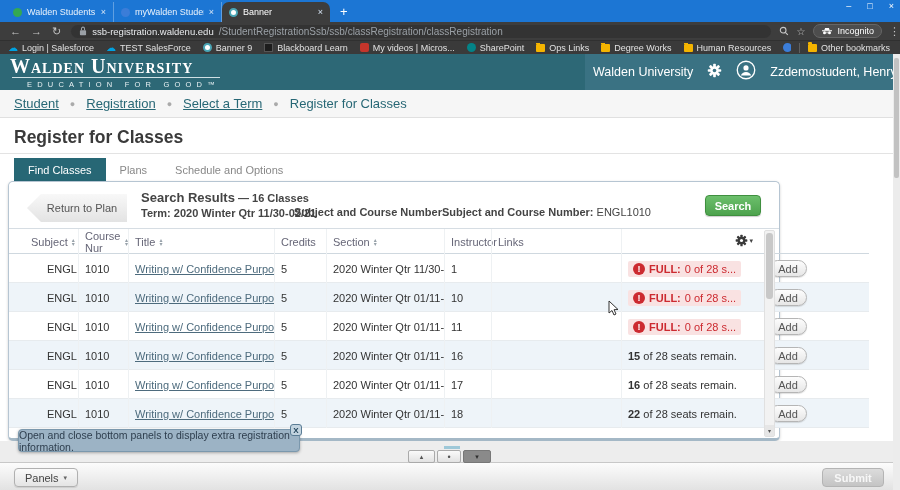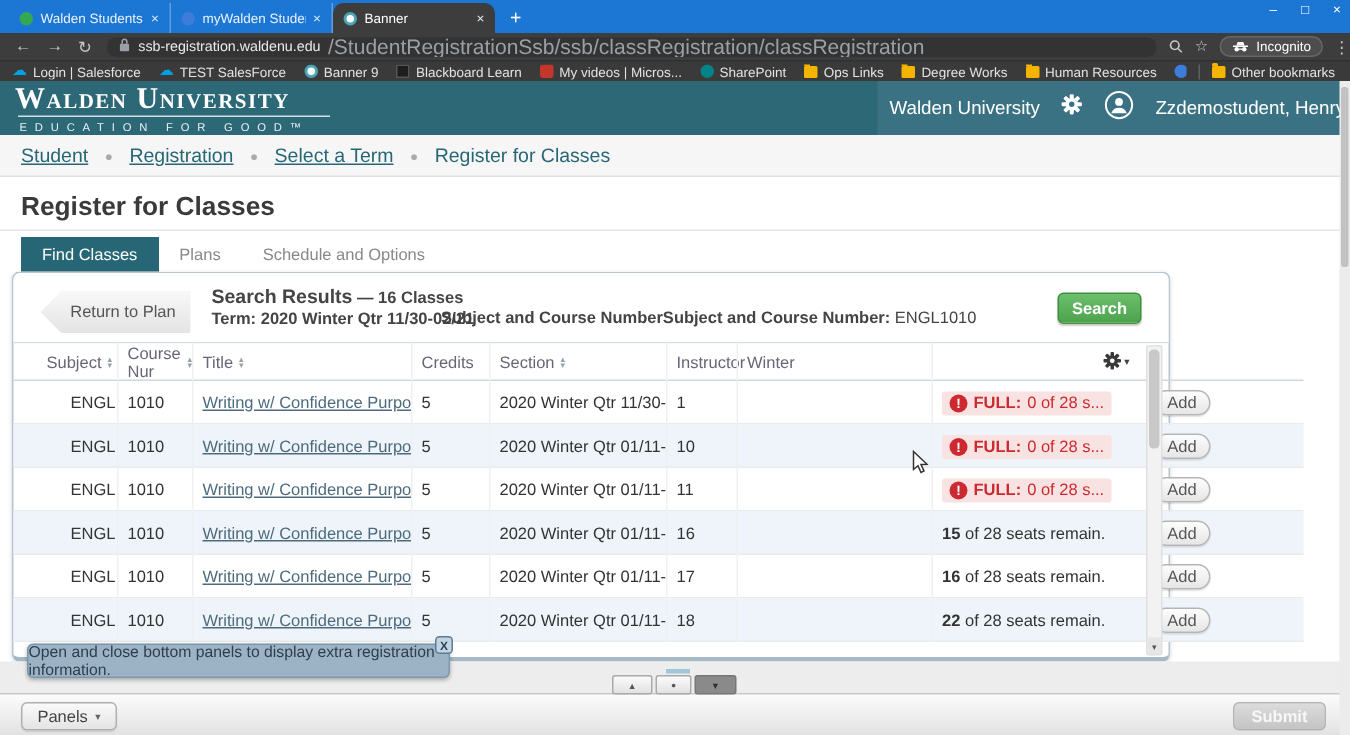--- a/index.html
+++ b/index.html
@@ -22,21 +22,21 @@
   .fav.teal-ring { background:#fff; border:2px solid #4aa5b5; }
   .newtab { color:#fff; font-size:13px; margin-left:10px; margin-bottom:3px; }
   .wincontrols { position:absolute; right:6px; top:1px; display:flex; gap:16px; color:#fff; font-size:9px; }
 
   .urlbar { position:absolute; left:0; top:22px; width:900px; height:18px; background:#3d3d3d;
             display:flex; align-items:center; color:#cfcfcf; }
   .navic { font-size:11px; color:#c7c7c7; margin-left:10px; }
   .omnibox { display:flex; align-items:center; gap:5px; background:#333; border-radius:8px;
              height:13px; margin-left:10px; padding:0 8px; width:718px; overflow:hidden; }
   .omnibox .domain { color:#e8eaed; font-size:9.5px; white-space:nowrap; }
-  .omnibox .path { color:#9aa0a6; font-size:14px; white-space:nowrap; }
+  .omnibox .path { color:#9aa0a6; font-size:10px; white-space:nowrap; }
   .uric { margin-left:8px; display:flex; align-items:center; }
   .star { font-size:10px; color:#c7c7c7; }
   .incog { display:flex; align-items:center; gap:4px; background:#4d4d4d; border:1px solid #666;
            border-radius:8px; height:14px; padding:0 7px; margin-left:8px; color:#fff; font-size:9px; }
   .menu3 { font-size:11px; color:#c7c7c7; margin-left:7px; }
 
   .bookmarks { position:absolute; left:0; top:40px; width:900px; height:14px; background:#3a3a3a;
                border-top:1px solid #303030; display:flex; align-items:center; font-size:9px; color:#e2e2e2; }
   .bmleft { display:flex; align-items:center; gap:12px; padding-left:8px; flex:1; overflow:hidden; white-space:nowrap; }
   .bookmark { display:flex; align-items:center; gap:4px; flex:0 0 auto; }
@@ -55,21 +55,21 @@
   
   .appheader { position:absolute; left:0; top:54px; width:900px; height:36px; background:#2d6876; }
   .userpanel { position:absolute; left:585px; top:0; width:315px; height:36px; background:#3a7283;
                display:flex; align-items:center; gap:14px; padding-left:8px; color:#fff; }
   .inst { font-size:12.5px; }
   .uname { font-size:12.5px; white-space:nowrap; }
   .logo { position:absolute; left:10px; top:2px; color:#fff; }
   .logo .l1 { font-family:"Liberation Serif", serif; font-variant:small-caps; font-weight:bold;
               font-size:20px; letter-spacing:1px; line-height:20px; }
   .logo .rule { width:208px; height:1px; background:#cfe0e4; margin:1px 0 2px 2px; }
-  .logo .l2 { font-size:7.5px; letter-spacing:5.2px; margin-left:3px; color:#e8f1f3; }
+  .logo .l2 { font-size:7.5px; letter-spacing:5.2px; margin-left:17px; color:#e8f1f3; }
 
   
   .breadcrumb { position:absolute; left:0; top:90px; width:900px; height:28px; background:#f6f6f6;
                 border-bottom:1px solid #e0e0e0; display:flex; align-items:center; padding-left:14px;
                 font-size:13px; color:#276775; }
   .crumb { color:#276775; text-decoration:underline; }
   .crumb.last { text-decoration:none; }
   .crumb-dot { color:#aaa; font-size:9px; margin:0 11px; }
 
   
@@ -365,21 +365,21 @@
             <span>Section</span>
             <span class="sort">
               <span>▴</span>
               <span>▾</span>
             </span>
           </div>
           <div class="cell">
             <span>Instructor</span>
           </div>
           <div class="cell">
-            <span>Winter</span>
+            <span>Links</span>
           </div>
           <div class="cell"></div>
         </div>
       <div>
           <div class="tblrow drow">
             <div class="cell">ENGL</div>
             <div class="cell">1010</div>
             <div class="cell">
               <span class="course-link">Writing w/ Confidence Purpose</span>
             </div>

